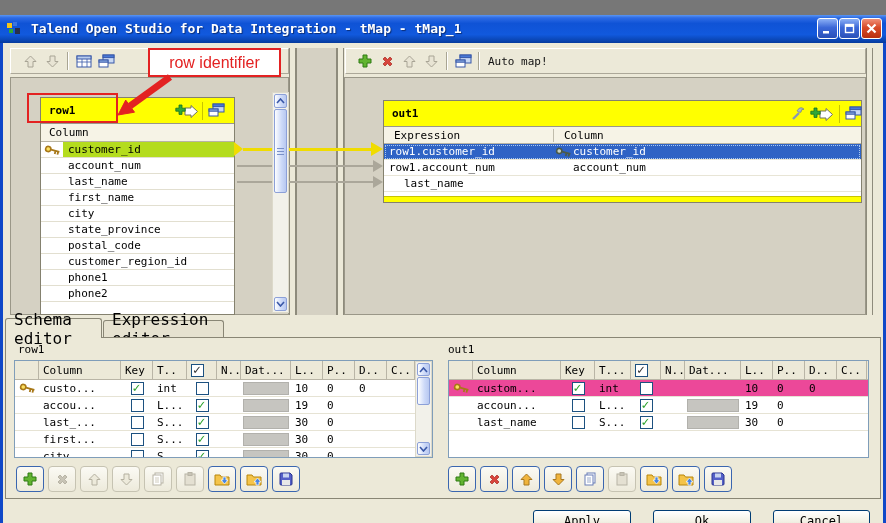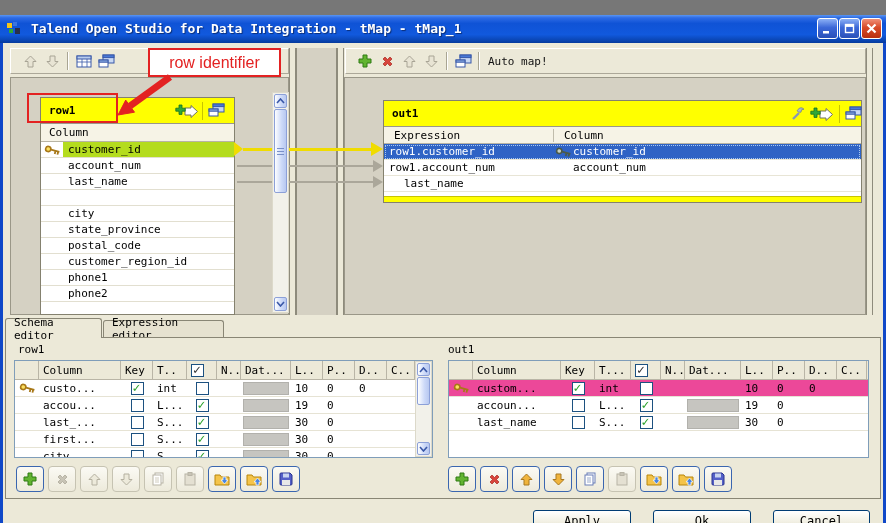--- a/index.html
+++ b/index.html
@@ -56,21 +56,21 @@
     display:flex;align-items:center;justify-content:center}
   .grip{width:7px;height:1px;background:#7A90C8;margin:1px 0}
 
   
   .annbox{border:2px solid #E32222;background:#fff;display:flex;align-items:center;justify-content:center;
     font-family:"Liberation Sans",sans-serif;font-size:16px;color:#E32222}
   .annrect{border:2px solid #E32222}
 
   
   .tab{border:1px solid #898675;border-bottom:none;border-radius:3px 3px 0 0;display:flex;align-items:center;
-    padding:0 8px;font-size:11px}
+    padding:0 8px;font-size:16px}
   .tab.active{background:#ECE9D8;z-index:5}
   .tab.inactive{background:#E6E2D0}
   .frame{border:1px solid #898675;background:#ECE9D8}
 
   
   .stable{border:1px solid #7F9DB9;background:#fff;overflow:hidden;position:absolute}
   .shead{display:flex;height:19px;background:#ECE9D8;border-bottom:1px solid #B9B5A6}
   .shc{display:flex;align-items:center;justify-content:flex-start;padding-left:4px;border-right:1px solid #B9B5A6;
     height:100%;white-space:nowrap;overflow:hidden}
   .srow{display:flex;height:17px;border-bottom:1px solid #E6E3D4;background:#fff}
@@ -246,20 +246,21 @@
       <div class="mrow">
           <span class="icoc"></span>
           <span class="namec">account_num</span>
         </div>
       <div class="mrow">
           <span class="icoc"></span>
           <span class="namec">last_name</span>
         </div>
       <div class="mrow">
           <span class="icoc"></span>
+          <span class="namec">first_name</span>
         </div>
       <div class="mrow">
           <span class="icoc"></span>
           <span class="namec">city</span>
         </div>
       <div class="mrow">
           <span class="icoc"></span>
           <span class="namec">state_province</span>
         </div>
       <div class="mrow">

